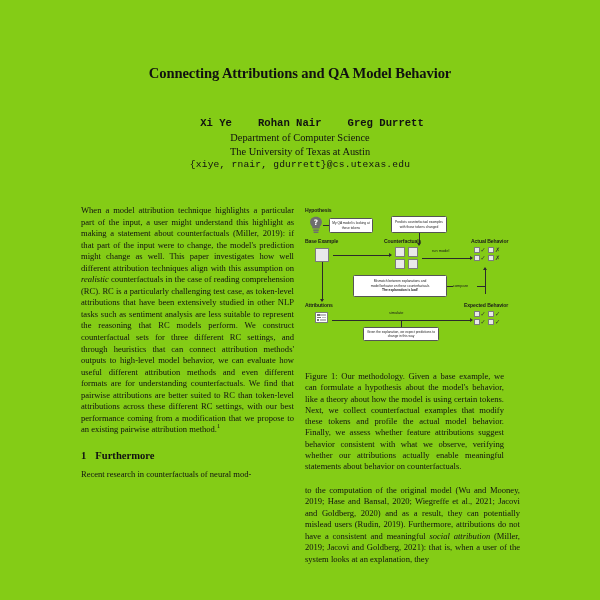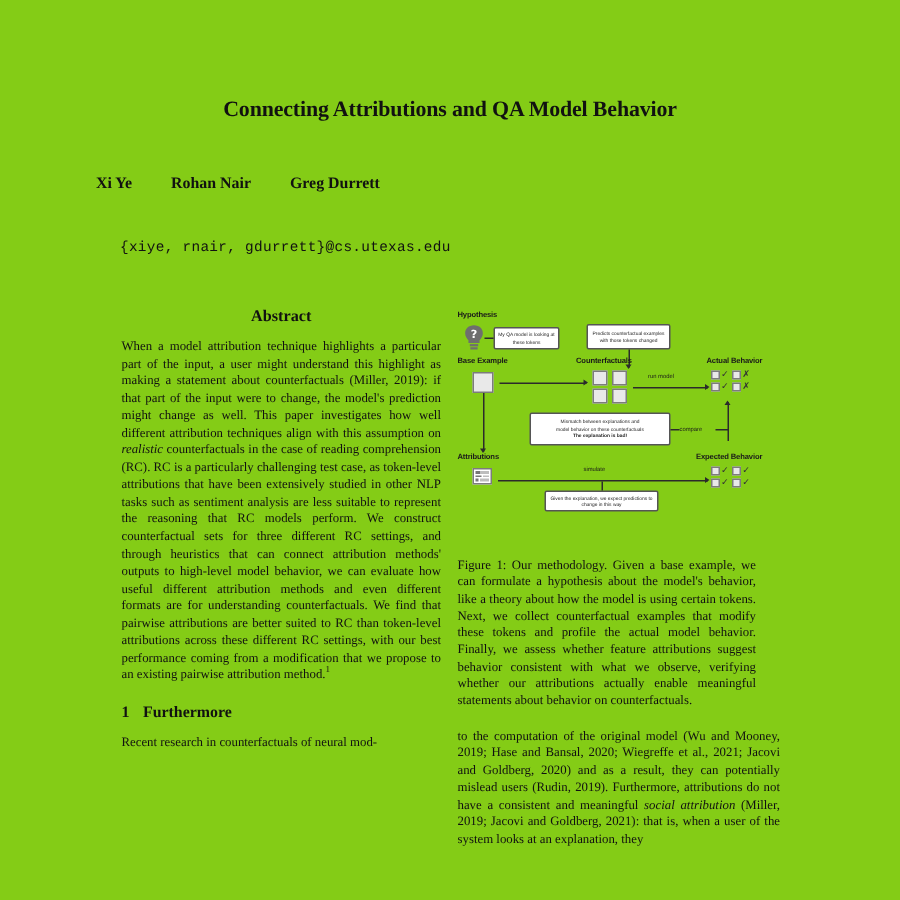--- a/index.html
+++ b/index.html
@@ -31,44 +31,46 @@
     top: 64px;
     width: 440px;
     text-align: center;
     font-weight: bold;
     font-size: 14.6px;
     line-height: 19px;
     letter-spacing: -0.1px;
   }
   .authors {
     position: absolute;
-    left: 64px;
+    left: 92px;
     top: 116px;
     width: 440px;
-    text-align: left;
+    text-align: center;
     font-weight: bold;
     font-size: 10.6px;
     line-height: 14px;
+    font-family: Liberation Mono, monospace;
   }
   .author-name { display: inline-block; }
   .author-gap { display: inline-block; width: 26px; }
   .affil {
     position: absolute;
     left: 80px;
     top: 131px;
     width: 440px;
     text-align: center;
     font-size: 10.4px;
     line-height: 13.6px;
   }
   .email {
     position: absolute;
     left: 80px;
     top: 159px;
     width: 440px;
+    text-align: center;
     font-family: "Liberation Mono", "DejaVu Sans Mono", monospace;
     font-size: 9.6px;
     letter-spacing: 0.2px;
   }
 
   
   .col-left {
     position: absolute;
     left: 81px;
     top: 205px;
@@ -254,25 +256,28 @@
 <div class="page">
 
   <div class="paper-title">
     <span>Connecting Attributions and QA Model Behavior</span><br>
   </div>
 
   <div class="authors">
     <span class="author-name">Xi Ye</span><span class="author-gap"></span><span class="author-name">Rohan Nair</span><span class="author-gap"></span><span class="author-name">Greg Durrett</span>
   </div>
 
+  <div class="affil">
+    <span>Department of Computer Science</span><br>
+    <span>The University of Texas at Austin</span>
+  </div>
 
   <div class="email">{xiye, rnair, gdurrett}@cs.utexas.edu</div>
 
   <div class="col-left">
-    <div class="section-head">Abstract</div>
     <p class="body-text"><span>When a model attribution technique highlights a particular part of the input, a user might understand this highlight as making a statement about counterfactuals (Miller, 2019): if that part of the input were to change, the model's prediction might change as well. This paper investigates how well different attribution techniques align with this assumption on </span><i>realistic</i><span> counterfactuals in the case of reading comprehension (RC). RC is a particularly challenging test case, as token-level attributions that have been extensively studied in other NLP tasks such as sentiment analysis are less suitable to represent the reasoning that RC models perform. We construct counterfactual sets for three different RC settings, and through heuristics that can connect attribution methods' outputs to high-level model behavior, we can evaluate how useful different attribution methods and even different formats are for understanding counterfactuals. We find that pairwise attributions are better suited to RC than token-level attributions across these different RC settings, with our best performance coming from a modification that we propose to an existing pairwise attribution method.</span><sup>1</sup></p>
 
     <div class="numbered-head">
       <span>1</span>
       <span>Furthermore</span>
     </div>
     <p class="body-text intro-para">Recent research in counterfactuals of neural mod-</p>
   </div>
 
   <div class="col-right">

